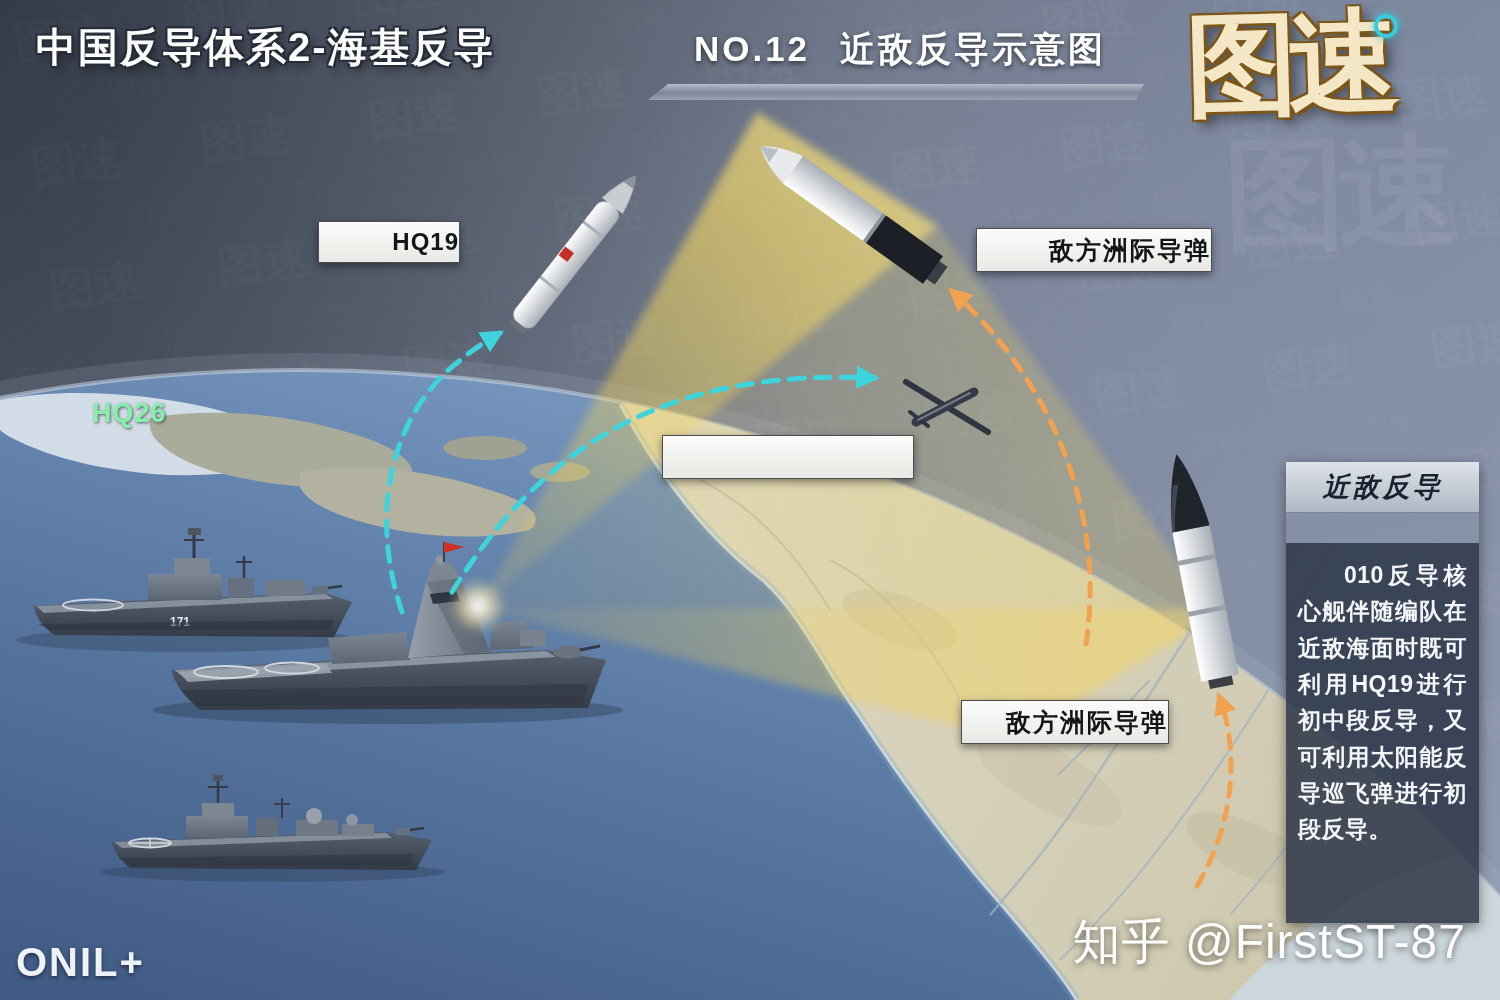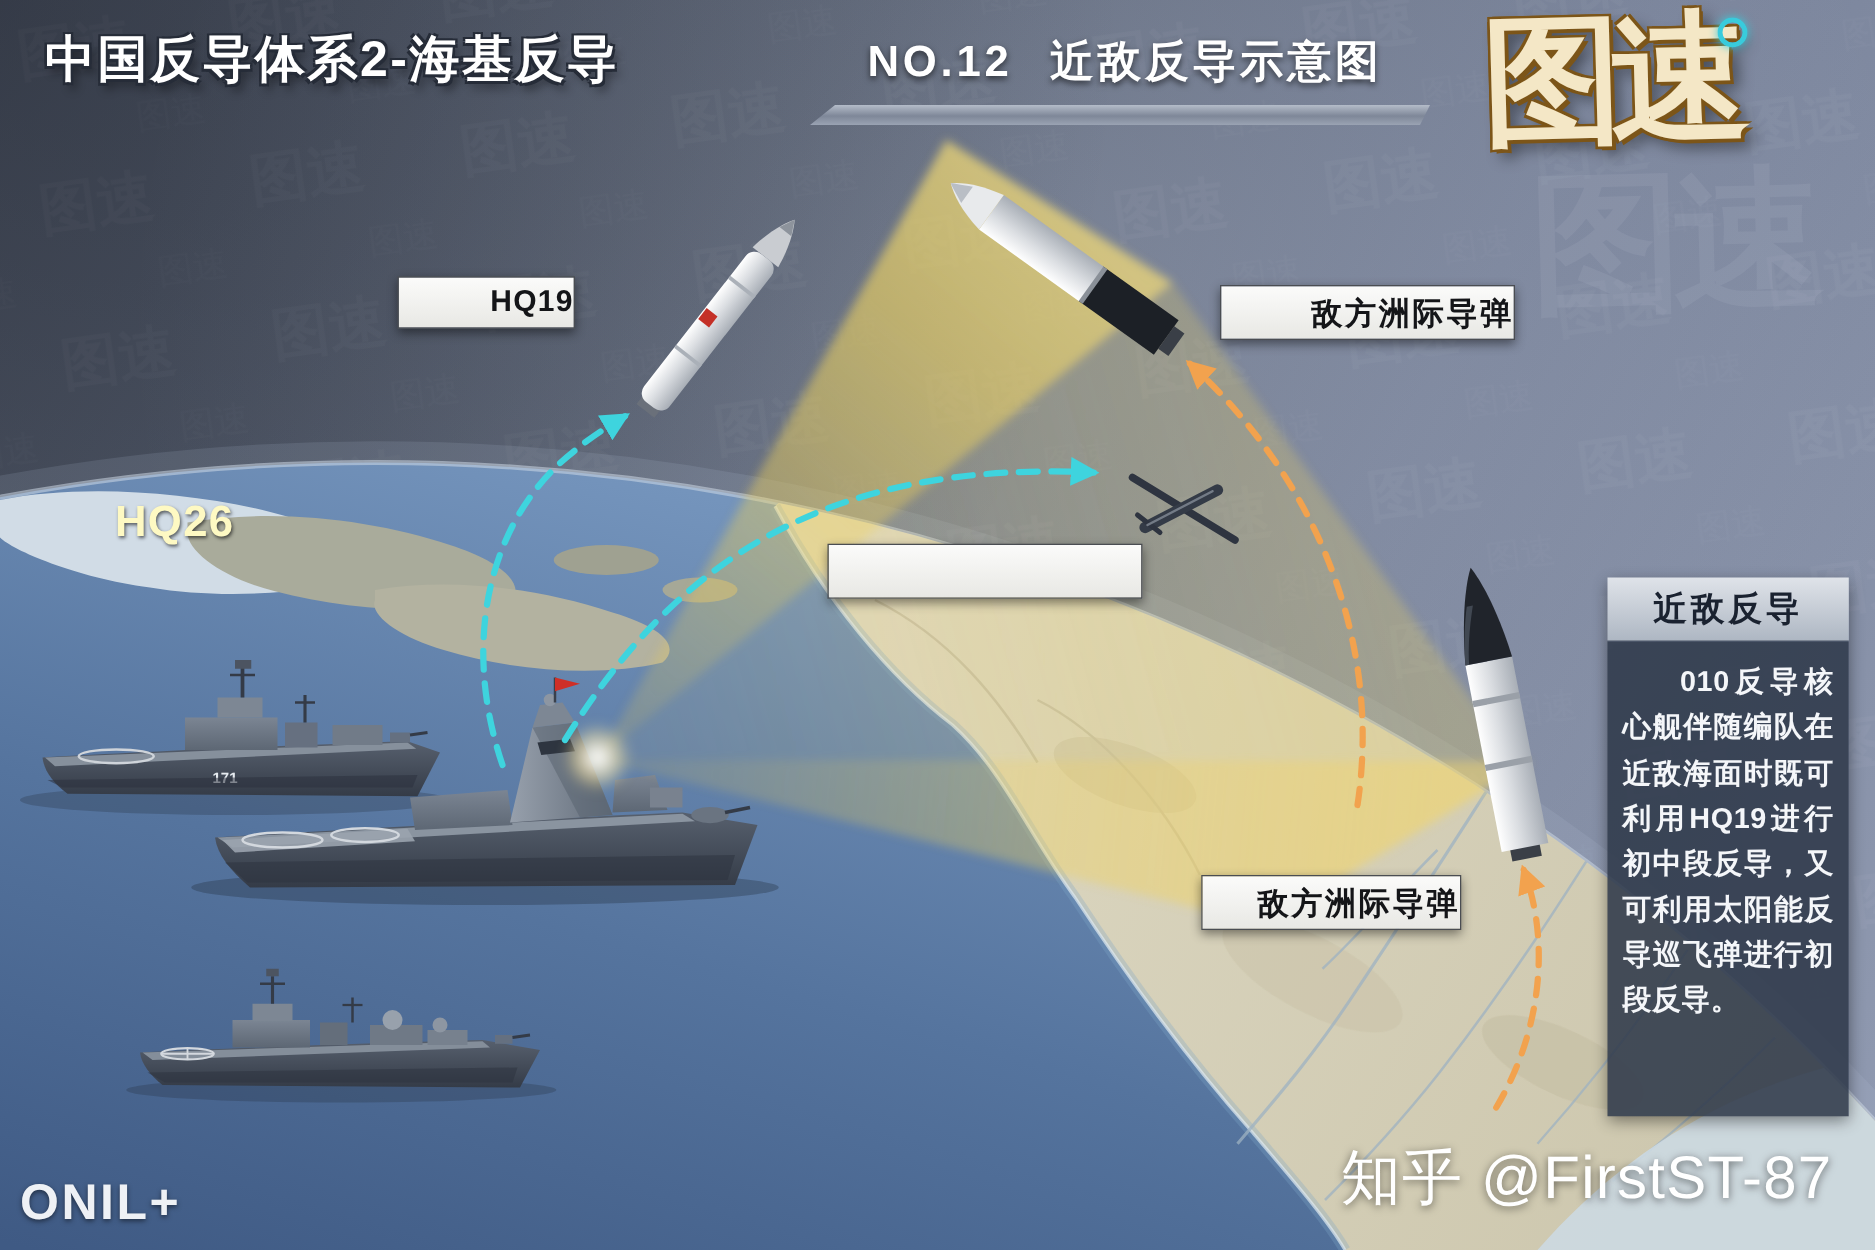--- a/index.html
+++ b/index.html
@@ -40,30 +40,30 @@
   .c-icbm-top{left:976px;top:228px;width:234px;height:42px;font-size:25px;letter-spacing:2px;}
   .c-icbm-top .tail{left:-19px;top:13px;border-top:7px solid transparent;border-bottom:7px solid transparent;
     border-right:20px solid #ececе8;border-right-color:#ececE8;transform:rotate(-10deg);}
   .c-drone{left:662px;top:435px;width:250px;height:42px;font-size:25px;letter-spacing:1px;}
   .c-drone .tail{right:-19px;top:14px;border-top:7px solid transparent;border-bottom:7px solid transparent;
     border-left:20px solid #ececе8;border-left-color:#ececE8;transform:rotate(6deg);}
   .c-icbm-bot{left:961px;top:700px;width:206px;height:42px;font-size:25px;letter-spacing:2px;}
   .c-icbm-bot .tail{right:14px;top:-17px;border-left:7px solid transparent;border-right:7px solid transparent;
     border-bottom:19px solid #ececе8;border-bottom-color:#ececE8;transform:rotate(40deg);}
 
-  .hq26{left:92px;top:398px;font-size:35px;font-weight:800;color:#fef9c3;letter-spacing:1px;
+  .hq26{left:92px;top:398px;font-size:27px;font-weight:800;color:#86efac;letter-spacing:1px;
     text-shadow:1px 1px 3px rgba(0,0,0,.6);}
 
   
   .panel{left:1286px;top:462px;width:193px;box-shadow:0 4px 12px rgba(0,0,0,.45);}
   .panel-head{height:50px;display:flex;align-items:center;justify-content:center;font-size:27px;
     font-weight:800;letter-spacing:3px;color:#1a2230;
-    background:linear-gradient(180deg,#dfe3e9,#aeb7c3);border-bottom:1px solid #7d8694;}
+    background:linear-gradient(180deg,#dfe3e9,#aeb7c3);border-bottom:1px solid #7d8694;font-style:italic;}
   .panel-body{height:352px;padding:14px 12px;background:rgba(47,57,74,.88);color:#f4f6f9;
-    font-size:23px;font-weight:700;line-height:1.58;text-align:justify;text-indent:2em;letter-spacing:.5px;}
+    font-size:23px;font-weight:700;line-height:1.58;text-align:justify;text-indent:2em;letter-spacing:.5px;margin-top:30px;}
 
   .onil{left:16px;top:940px;font-size:40px;font-weight:800;color:#eef1f5;letter-spacing:2px;
     text-shadow:0 2px 4px rgba(0,0,0,.5);}
   .zhihu{right:34px;bottom:26px;font-size:48px;font-weight:400;color:#fff;letter-spacing:1px;
     text-shadow:0 2px 7px rgba(0,0,0,.55);}
 </style>
 </head>
 <body>
 
 <div class="stage">

